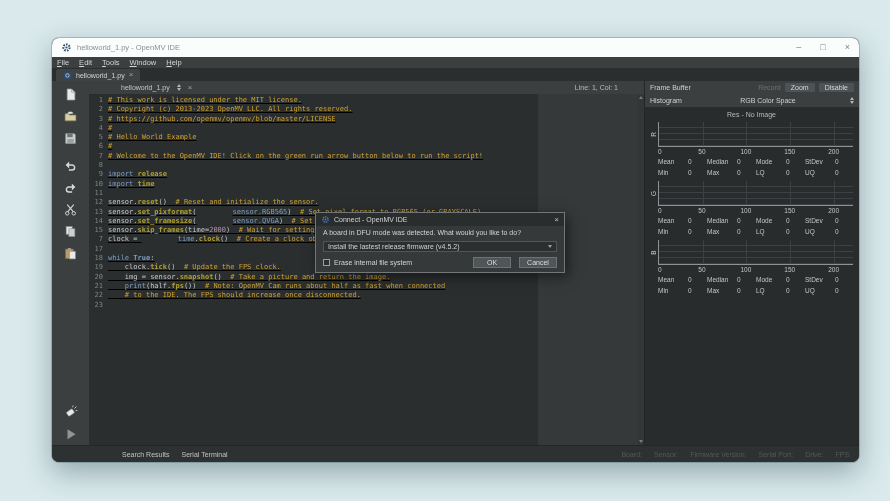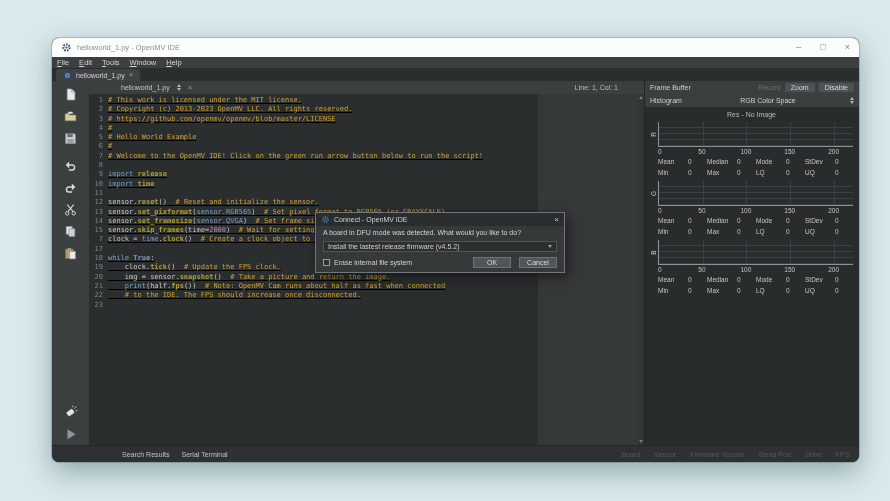--- a/index.html
+++ b/index.html
@@ -50,21 +50,21 @@
   .scrollbar .tri-up { border-bottom-color:#787d7f; }
   .scrollbar .tri-down { border-top-color:#787d7f; }
   #code { position:relative; z-index:2; padding-top:2px; font-family:"DejaVu Sans Mono", monospace; font-size:7px; line-height:9.3px; }
   .code-line { display:flex; white-space:pre; height:9.3px; }
   .ln { width:14px; text-align:right; color:#7f8486; flex:none; }
   .ct { padding-left:5px;text-decoration:underline; }
   .tk-c { color:#cfa12f; }
   .tk-k { color:#7b9fc7; }
   .tk-kb{ color:#7b9fc7; font-weight:bold; }
   .tk-f { color:#b1a02f; font-weight:bold; }
-  .tk-m { color:#7b9fc7; }
+  .tk-m { color:#7b9fc7;margin-left:36px; }
   .tk-n { color:#b48ead; }
   .tk-p { color:#c6c8c9;text-align:right; }
   
   .rightpanel { width:215px; display:flex; flex-direction:column; background:#292c2d; border-left:1px solid #232626; flex:none; }
   .panelheader { height:13px; background:#3b3f40; display:flex; align-items:center; padding:0 5px; font-size:7px; color:#cfd1d2; gap:4px; flex:none; }
   .fb-actions { margin-left:auto; display:flex; gap:4px; align-items:center; }
   .dimlabel { color:#6b7072; }
   .pbtn { background:#4d5254; padding:1px 6px; border-radius:1px; color:#d6d8d9; }
   .fbcontent { height:148px; display:flex; align-items:center; justify-content:center; color:#9aa0a2; font-size:9px; flex:none; }
   .combo-head { flex:1; display:flex; align-items:center; }

